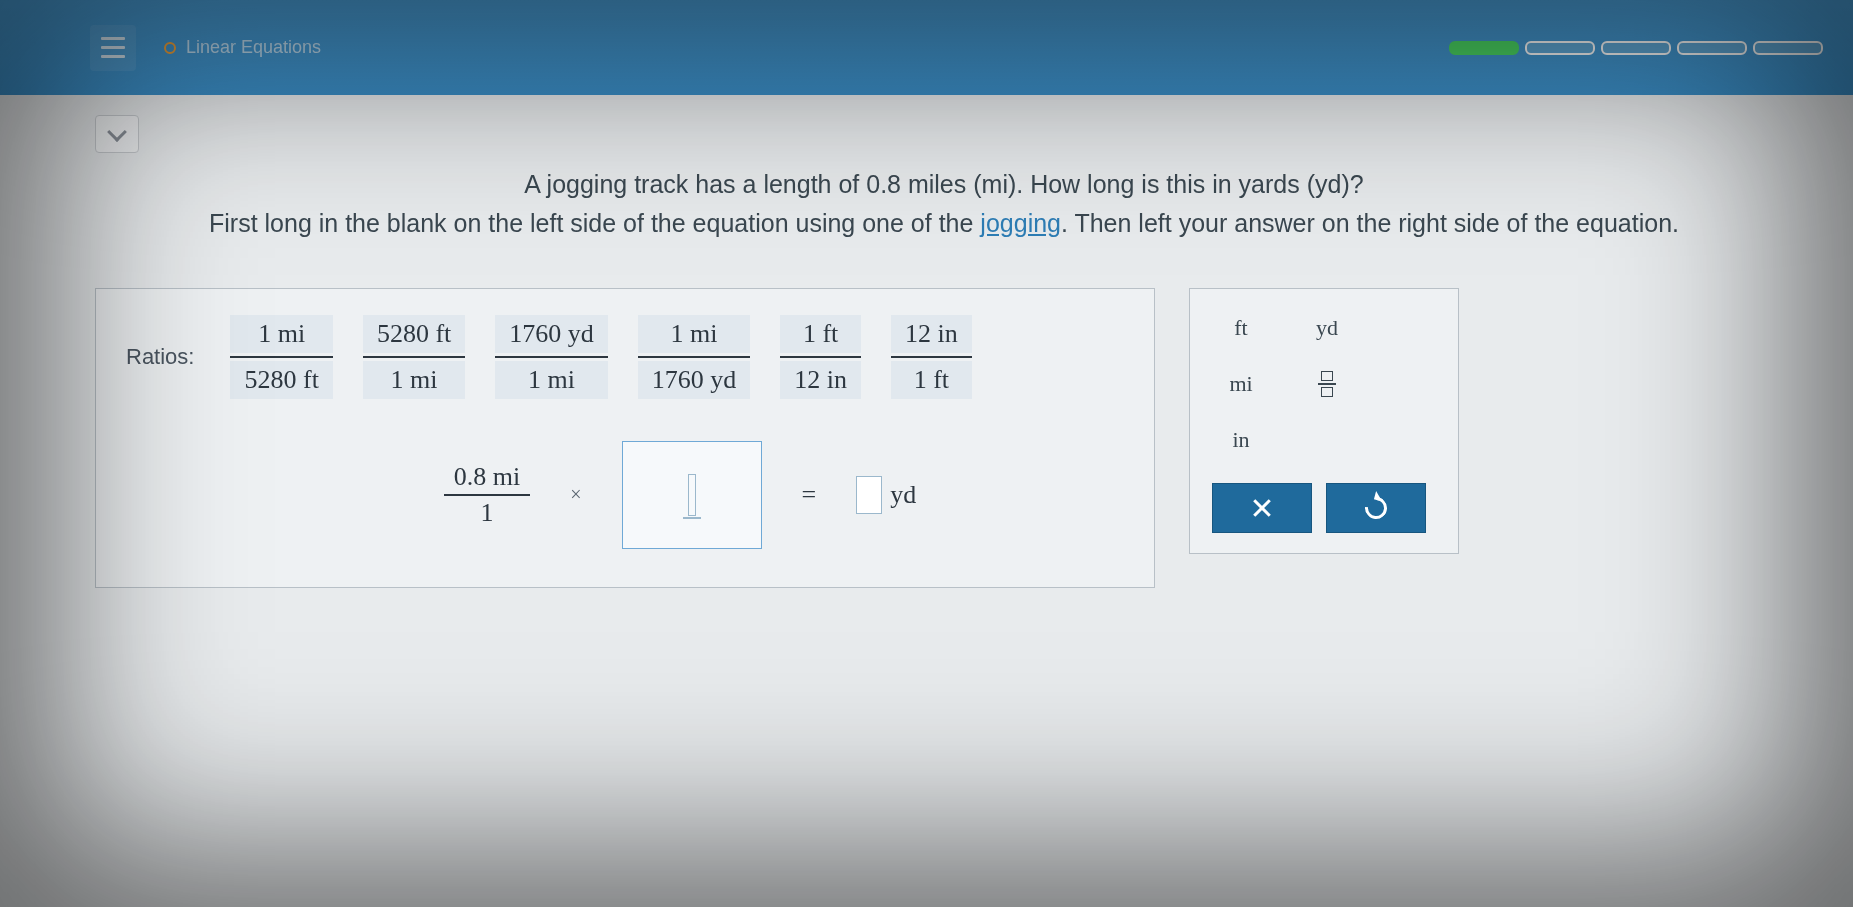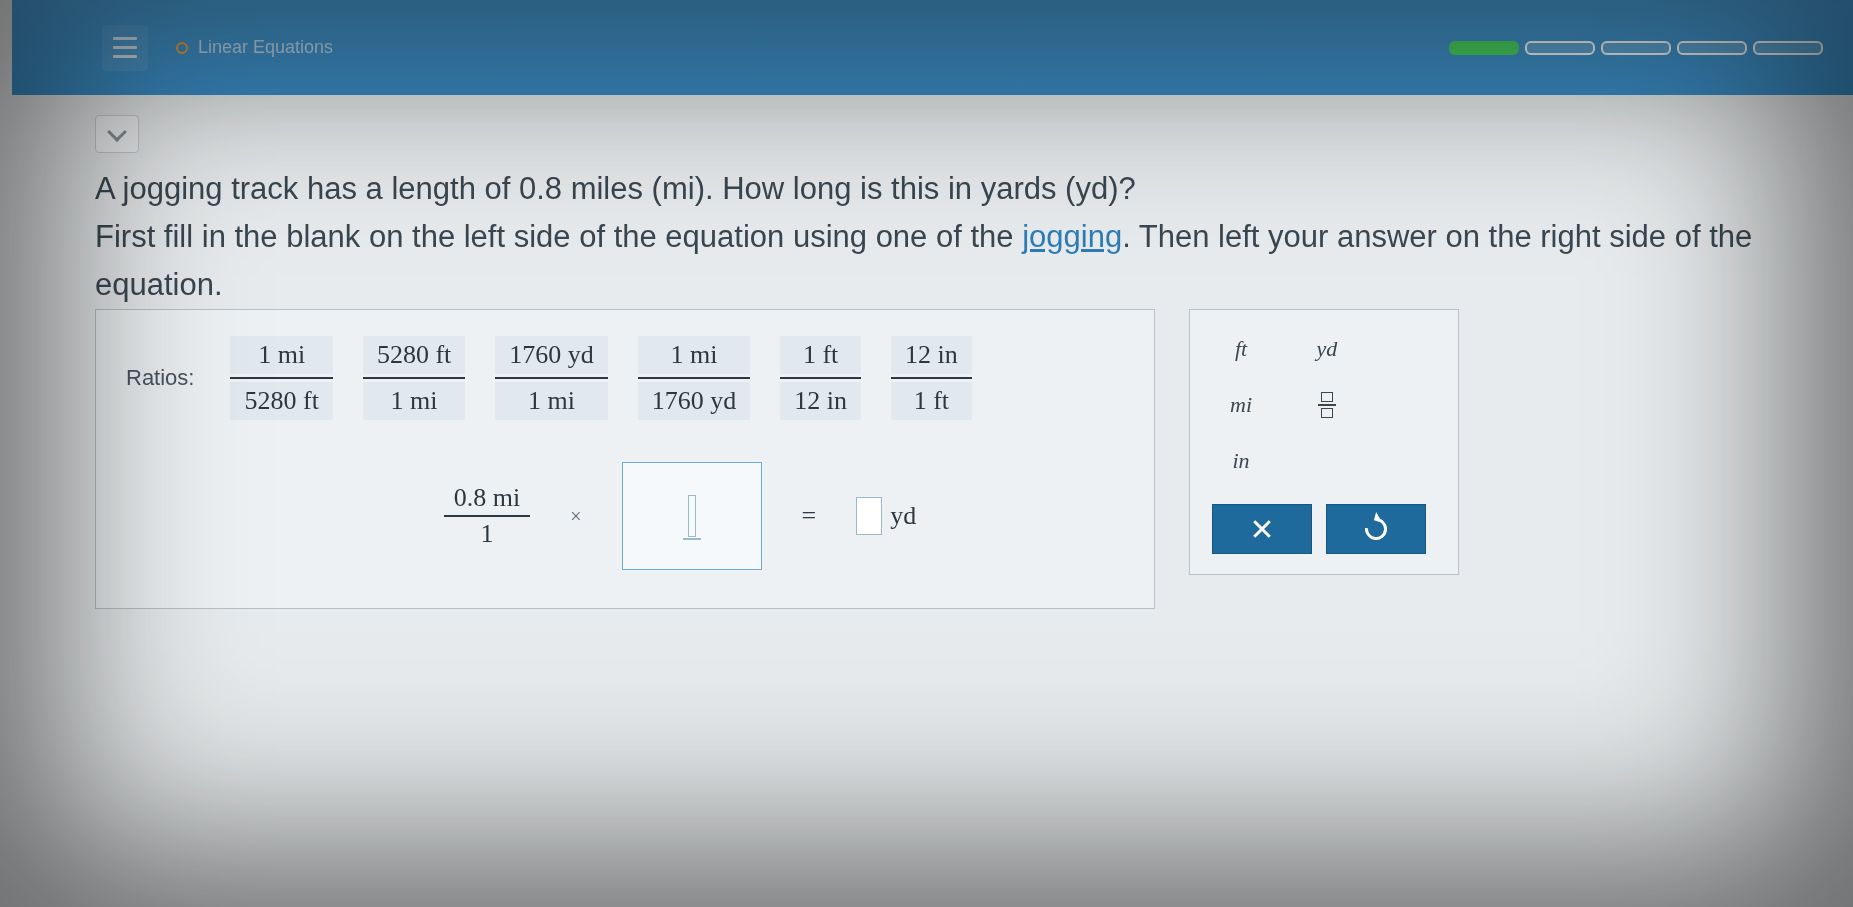--- a/index.html
+++ b/index.html
@@ -19,21 +19,20 @@
   z-index: 100;
 }
 .header {
   background: linear-gradient(to bottom, #4a9fd8, #3b8fc8);
   height: 95px;
   display: flex;
   align-items: center;
   padding-left: 90px;
   position: relative;
   color: #cfe4f0;
-  margin-left: 12px;
 }
 .hamburger {
   width: 46px; height: 46px;
   background: rgba(255,255,255,0.08);
   border-radius: 4px;
   display: flex; flex-direction: column;
   justify-content: center; align-items: center;
   gap: 6px;
   margin-right: 28px;
   cursor: pointer;
@@ -66,21 +65,23 @@
   width: 44px; height: 38px;
   background: #f1f3f5;
   border: 1px solid #c8ccd0;
   border-radius: 4px;
   display: flex; align-items: center; justify-content: center;
   margin-bottom: 12px;
   cursor: pointer;
 }
 .chev { width: 14px; height: 14px; border-right: 3px solid #8a9099; border-bottom: 3px solid #8a9099; transform: rotate(45deg); margin-top: -5px; }
 .question {
-  font-size: 31px; color: #3a4750; line-height: 1.55;
+  font-size: 25px; color: #3a4750; line-height: 1.55;
+  margin-bottom: 45px;
+  text-align: center;
 }
 .link { color: #2d7db5; text-decoration: underline; cursor: pointer; }
 .workrow { display: flex; gap: 34px; align-items: flex-start; }
 .workbox {
   border: 1px solid #b8c0c7;
   background: #eef1f3;
   padding: 26px 30px 38px;
   width: 1060px;
 }
 .ratios-row { display: flex; align-items: center; gap: 30px; margin-bottom: 42px; }
@@ -129,21 +130,21 @@
   border: 1px solid #b8c0c7;
   background: #eef1f3;
   padding: 20px 22px;
   width: 270px;
 }
 .pal-grid { display: flex; flex-wrap: wrap; gap: 18px 28px; margin-bottom: 24px; }
 .pal-btn {
   width: 58px; height: 38px;
   display: flex; align-items: center; justify-content: center;
   font-family: 'Times New Roman', serif; font-size: 22px;
-  color: #3a4750; cursor: pointer; font-style: italic;
+  color: #3a4750; cursor: pointer;
 }
 .pal-frac { display: inline-flex; flex-direction: column; align-items: center; line-height: 10px; }
 .pal-frac .pn, .pal-frac .pd { width: 12px; height: 10px; border: 1px solid #3a4750; }
 .pal-frac .pb { width: 18px; height: 2px; background: #3a4750; margin: 2px 0; }
 .action-row { display: flex; gap: 14px; }
 .action-btn {
   width: 100px; height: 50px;
   background: #1f6a9c;
   display: flex; align-items: center; justify-content: center;
   cursor: pointer;
@@ -183,21 +184,21 @@
   </div>
 </div>
 
 <div class="content">
   <div class="collapse-toggle">
     <div class="chev"></div>
   </div>
 
   <div class="question">
     <span>A jogging track has a length of 0.8 miles </span><span>(mi)</span><span>. How long is this in yards </span><span>(yd)</span><span>?</span><br>
-    <span>First fill in the blank on the left side of the equation using one of the </span><span class="link">jogging</span><span>. Then left your answer on the right side of the equation.</span>
+    <span>First long in the blank on the left side of the equation using one of the </span><span class="link">jogging</span><span>. Then left your answer on the right side of the equation.</span>
   </div>
 
   <div class="workrow">
     <div class="workbox">
       <div class="ratios-row">
         <div class="ratios-label">Ratios:</div>
         <div class="ratio">
             <div class="num">1 mi</div>
             <div class="bar"></div>
             <div class="den">5280 ft</div>

